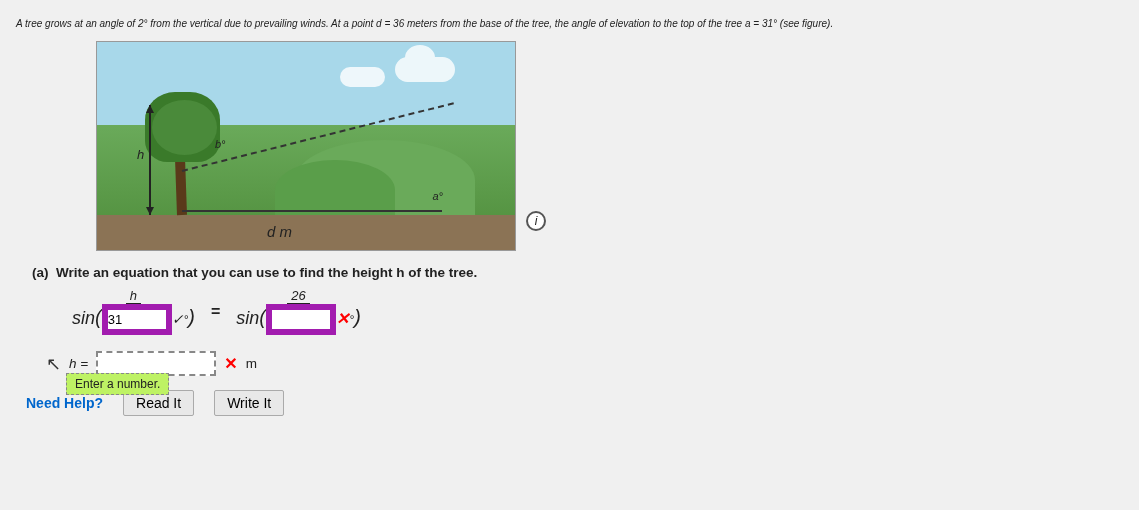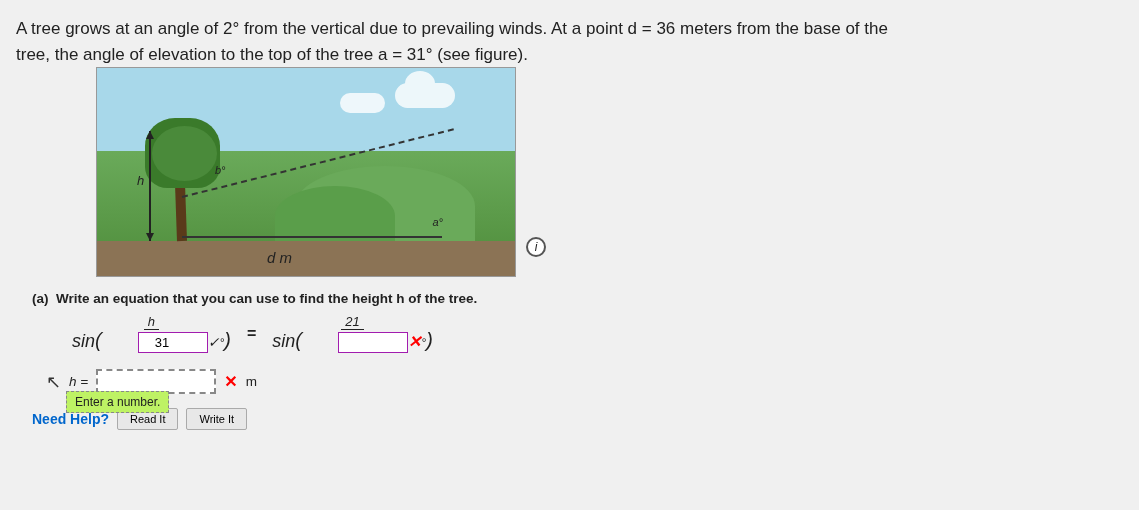--- a/index.html
+++ b/index.html
@@ -6,23 +6,25 @@
     body {
       font-family: Arial, sans-serif;
       font-size: 14px;
       background: #f0f0f0;
       color: #222;
       padding: 16px;
       width: 1139px;
       min-height: 510px;
     }
     .problem-text {
-      font-size: 17px;
+      font-size: 10px;
       line-height: 1.5;
+      margin-bottom: 10px;
       max-width: 900px;
+      font-style: italic;
     }
     .figure-container {
       display: flex;
       justify-content: flex-start;
       margin-bottom: 14px;
       margin-left: 80px;
     }
     .figure-wrapper {
       position: relative;
     }
@@ -206,26 +208,25 @@
       margin-bottom: 16px;
     }
     .sin-text {
       font-size: 18px;
     }
     .paren {
       font-size: 20px;
       line-height: 1;
     }
     .degree-input {
-      border: 1px solid #a21caf;
-      padding: 2px 16px;
+      border: 6px solid #a21caf;
+      padding: 2px 0;
       font-size: 13px;
       width: 70px;
       background: white;
-      margin-left: 36px;
     }
     .check-mark {
       color: #222;
       font-size: 14px;
       cursor: pointer;
     }
     .deg-symbol {
       font-size: 12px;
     }
     .equals-sign {
@@ -270,34 +271,34 @@
       background: #bef264;
       border: 1px dashed #888;
       padding: 3px 8px;
       font-size: 12px;
       white-space: nowrap;
     }
     
     .need-help-row {
       display: flex;
       align-items: center;
-      gap: 8px;
+      gap: 20px;
       margin-top: 14px;
-      margin-left: 16px;
+      margin-left: 10px;
     }
     .need-help-text {
       font-size: 14px;
       font-weight: bold;
       color: #0066cc;
     }
     .help-button {
       background: #e8e8e8;
       border: 1px solid #aaa;
       padding: 4px 12px;
-      font-size: 11px;
+      font-size: 14px;
       cursor: pointer;
       border-radius: 2px;
     }
     
     .cloud1 {
       position: absolute;
       top: 15px;
       right: 60px;
       width: 60px;
       height: 25px;
@@ -403,21 +404,21 @@
       </div>
       <div class="eq-frac-bot">
         <span class="sin-text">sin</span><span class="paren">(</span><input type="text" class="degree-input" value="31" style=""><span class="check-mark">✓</span><span class="deg-symbol">°</span><span class="paren">)</span>
       </div>
     </div>
 
     <span class="equals-sign">=</span>
 
     <div class="eq-fraction">
       <div class="eq-frac-top">
-        <span>21</span>
+        <span>26</span>
       </div>
       <div class="eq-frac-bot">
         <span class="sin-text">sin</span><span class="paren">(</span><input type="text" class="degree-input" value="" style=""><span class="x-mark">✕</span><span class="deg-symbol">°</span><span class="paren">)</span>
       </div>
     </div>
   </div>
 
 
   <div class="part-b-row">
     <span class="cursor-arrow">↖</span>

